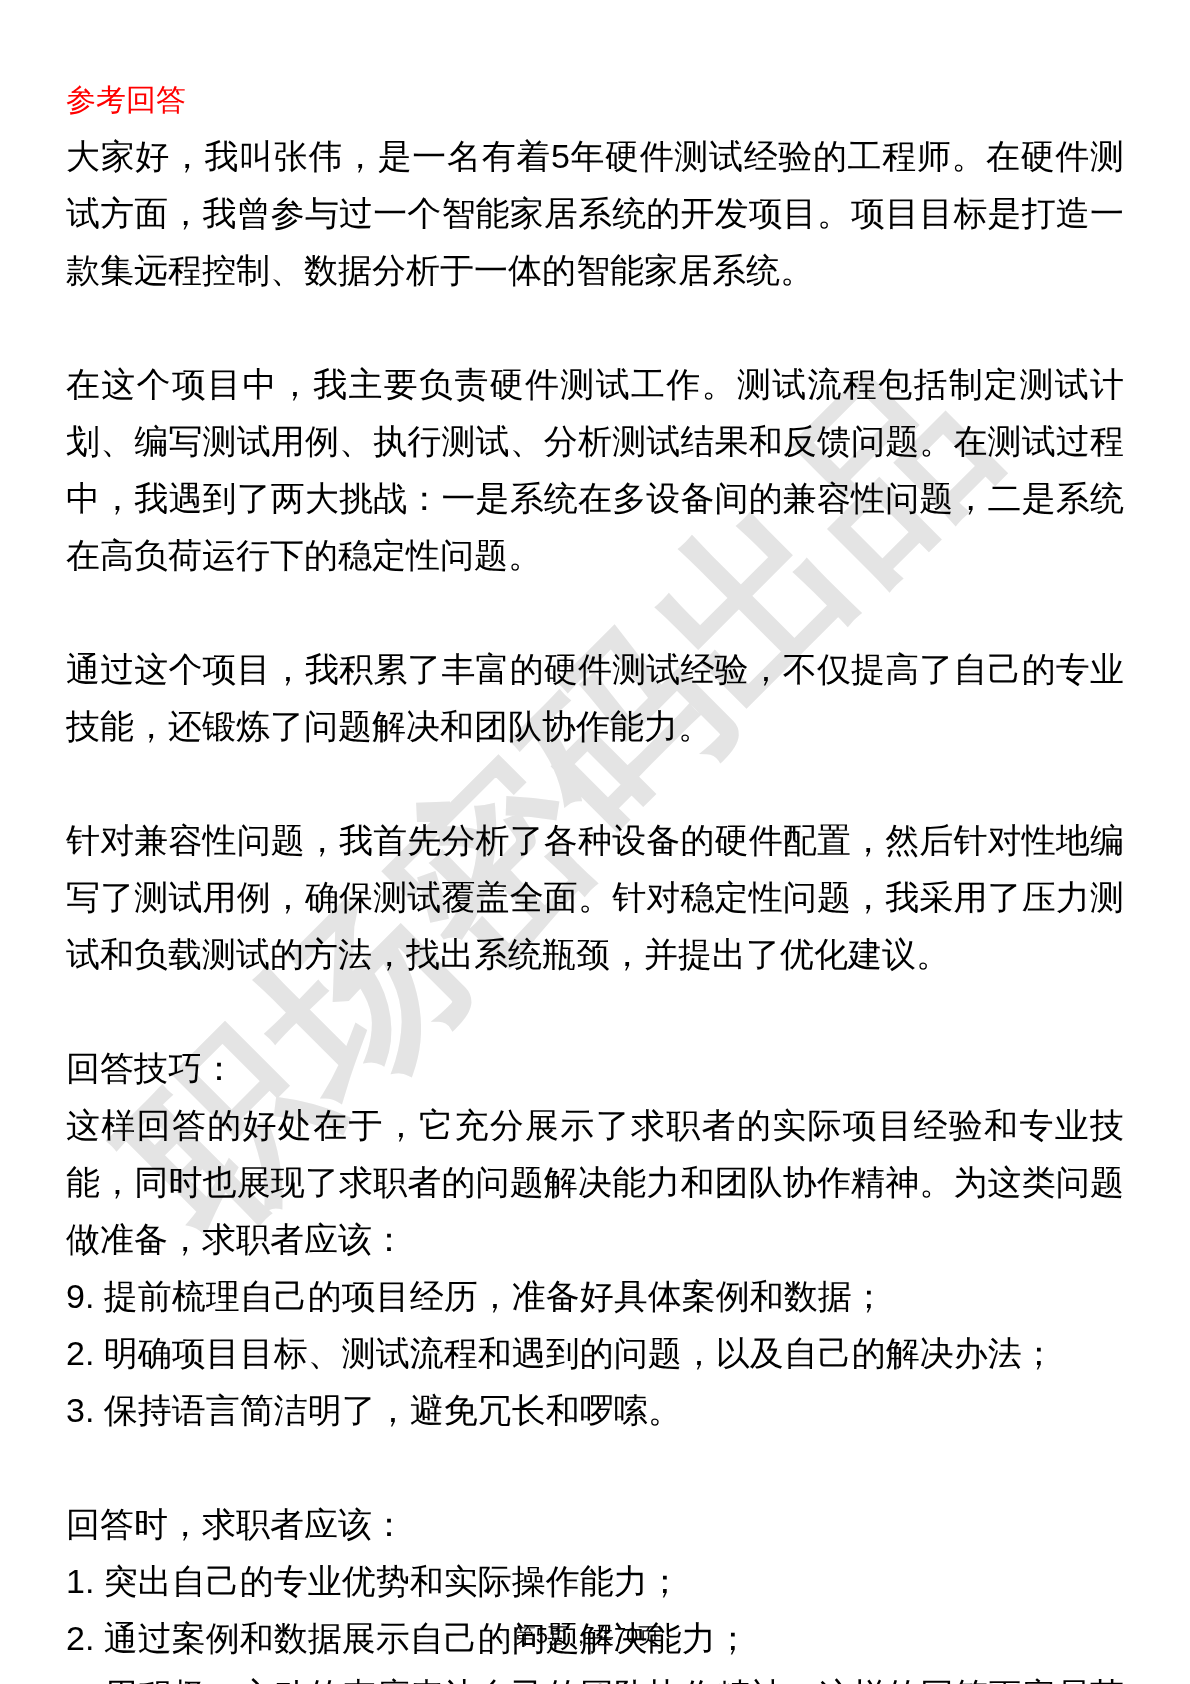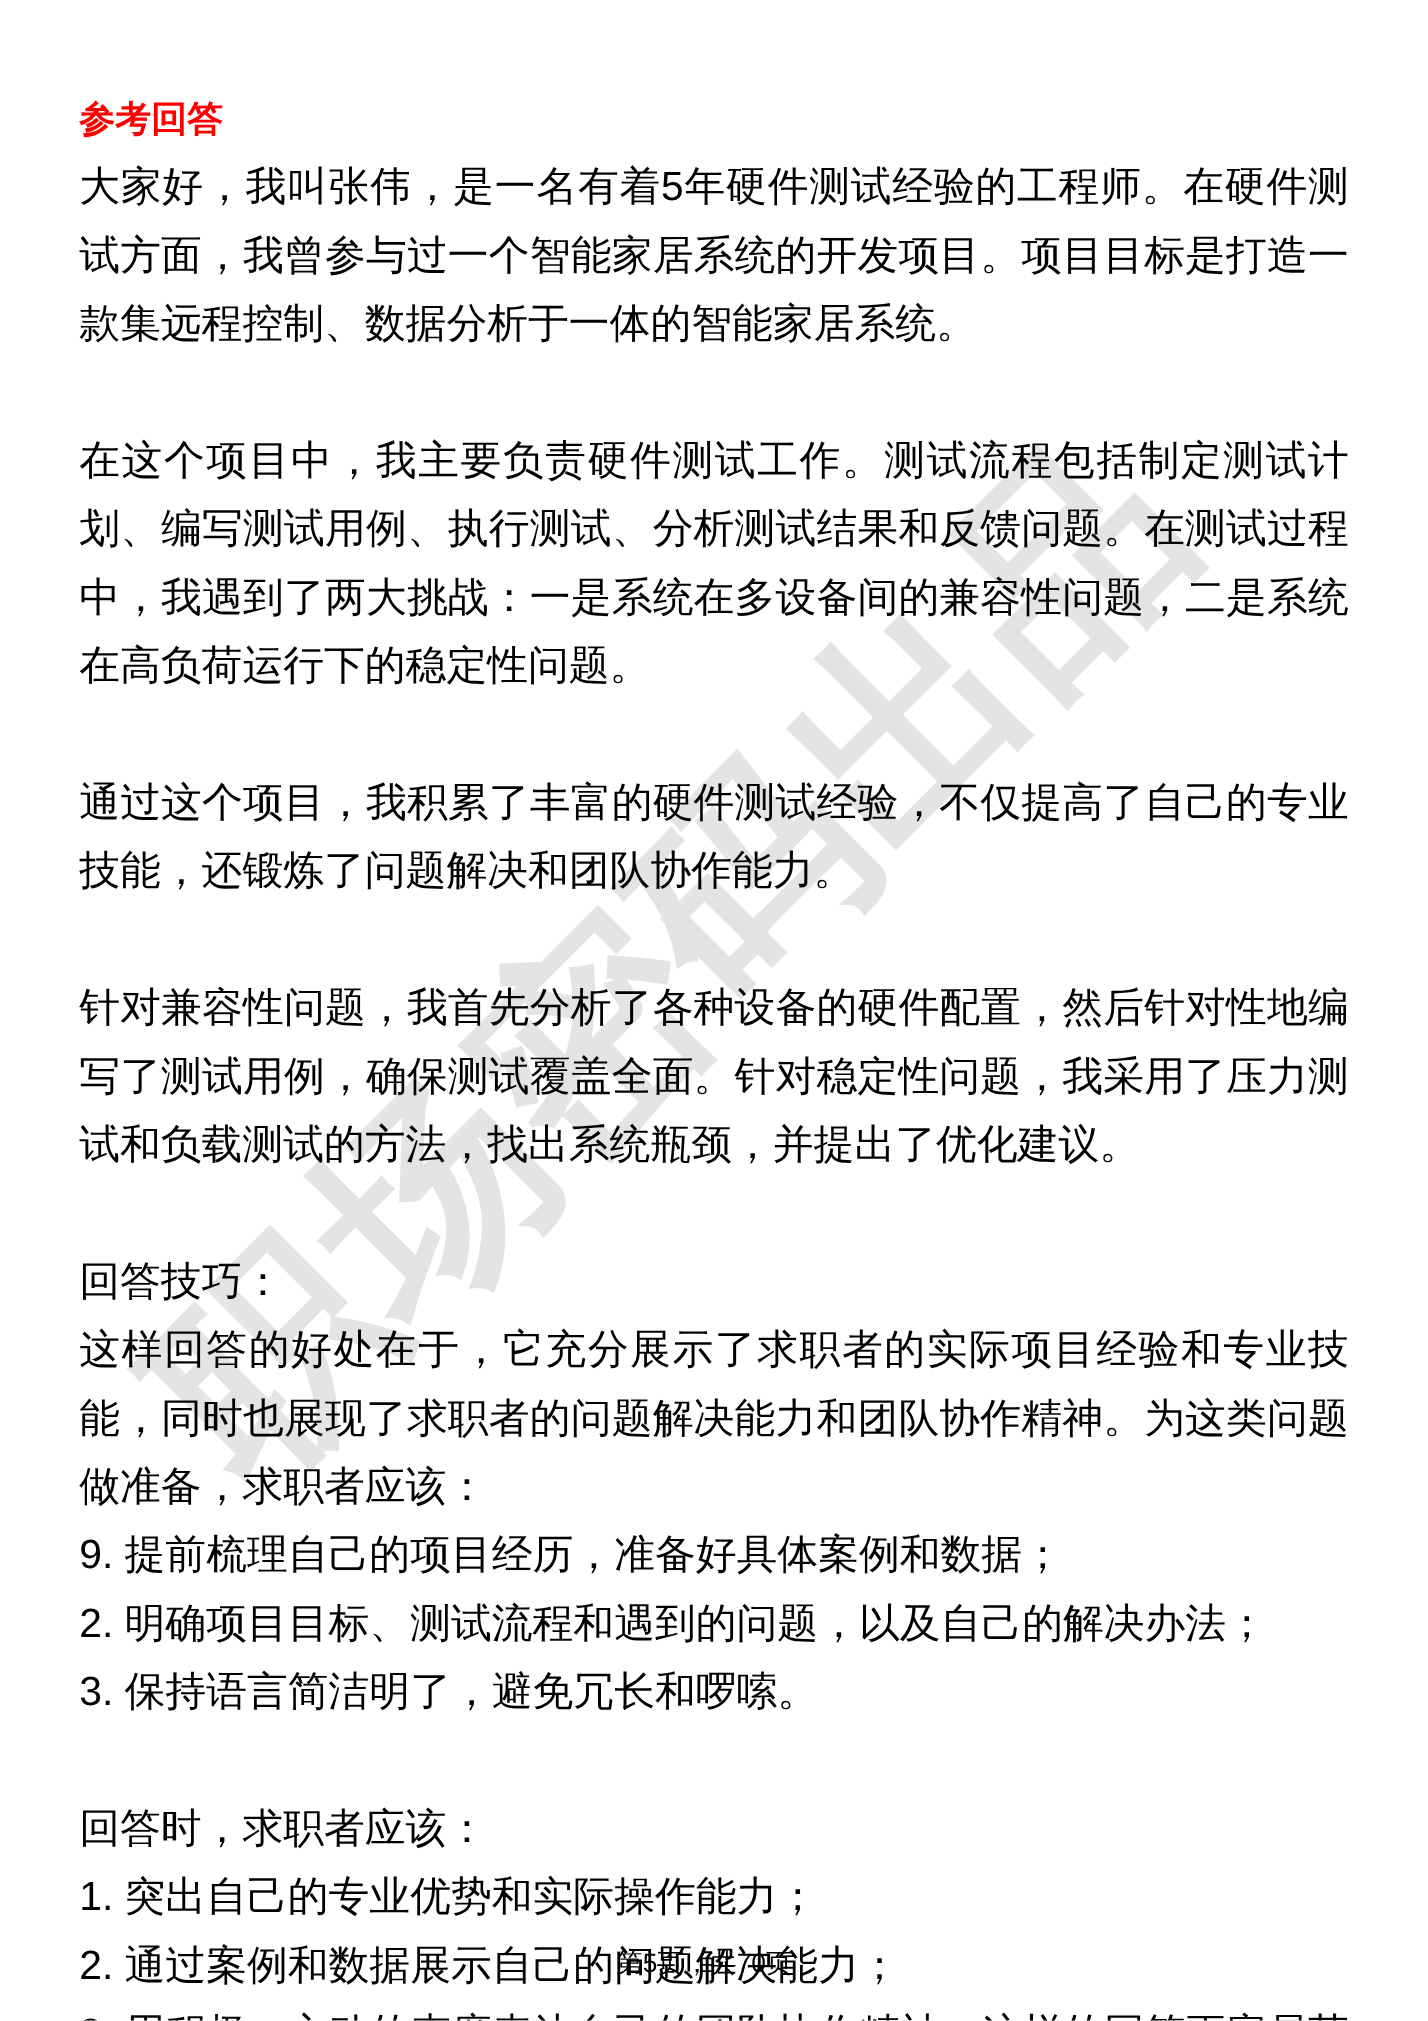--- a/index.html
+++ b/index.html
@@ -27,21 +27,21 @@
   }
   .content {
     position: absolute;
     top: 0; left: 0; right: 0;
     padding: 71px 66px 0 66px;
     z-index: 1;
   }
   .heading {
     font-size: 30px;
     line-height: 57px;
-    font-weight: bold;
+    font-weight: normal;
     color: #ff0000;
     margin: 0;
   }
   .para, .line {
     font-size: 34px;
     line-height: 57px;
     margin: 0;
     text-align: justify;
     text-justify: inter-ideograph;
   }

